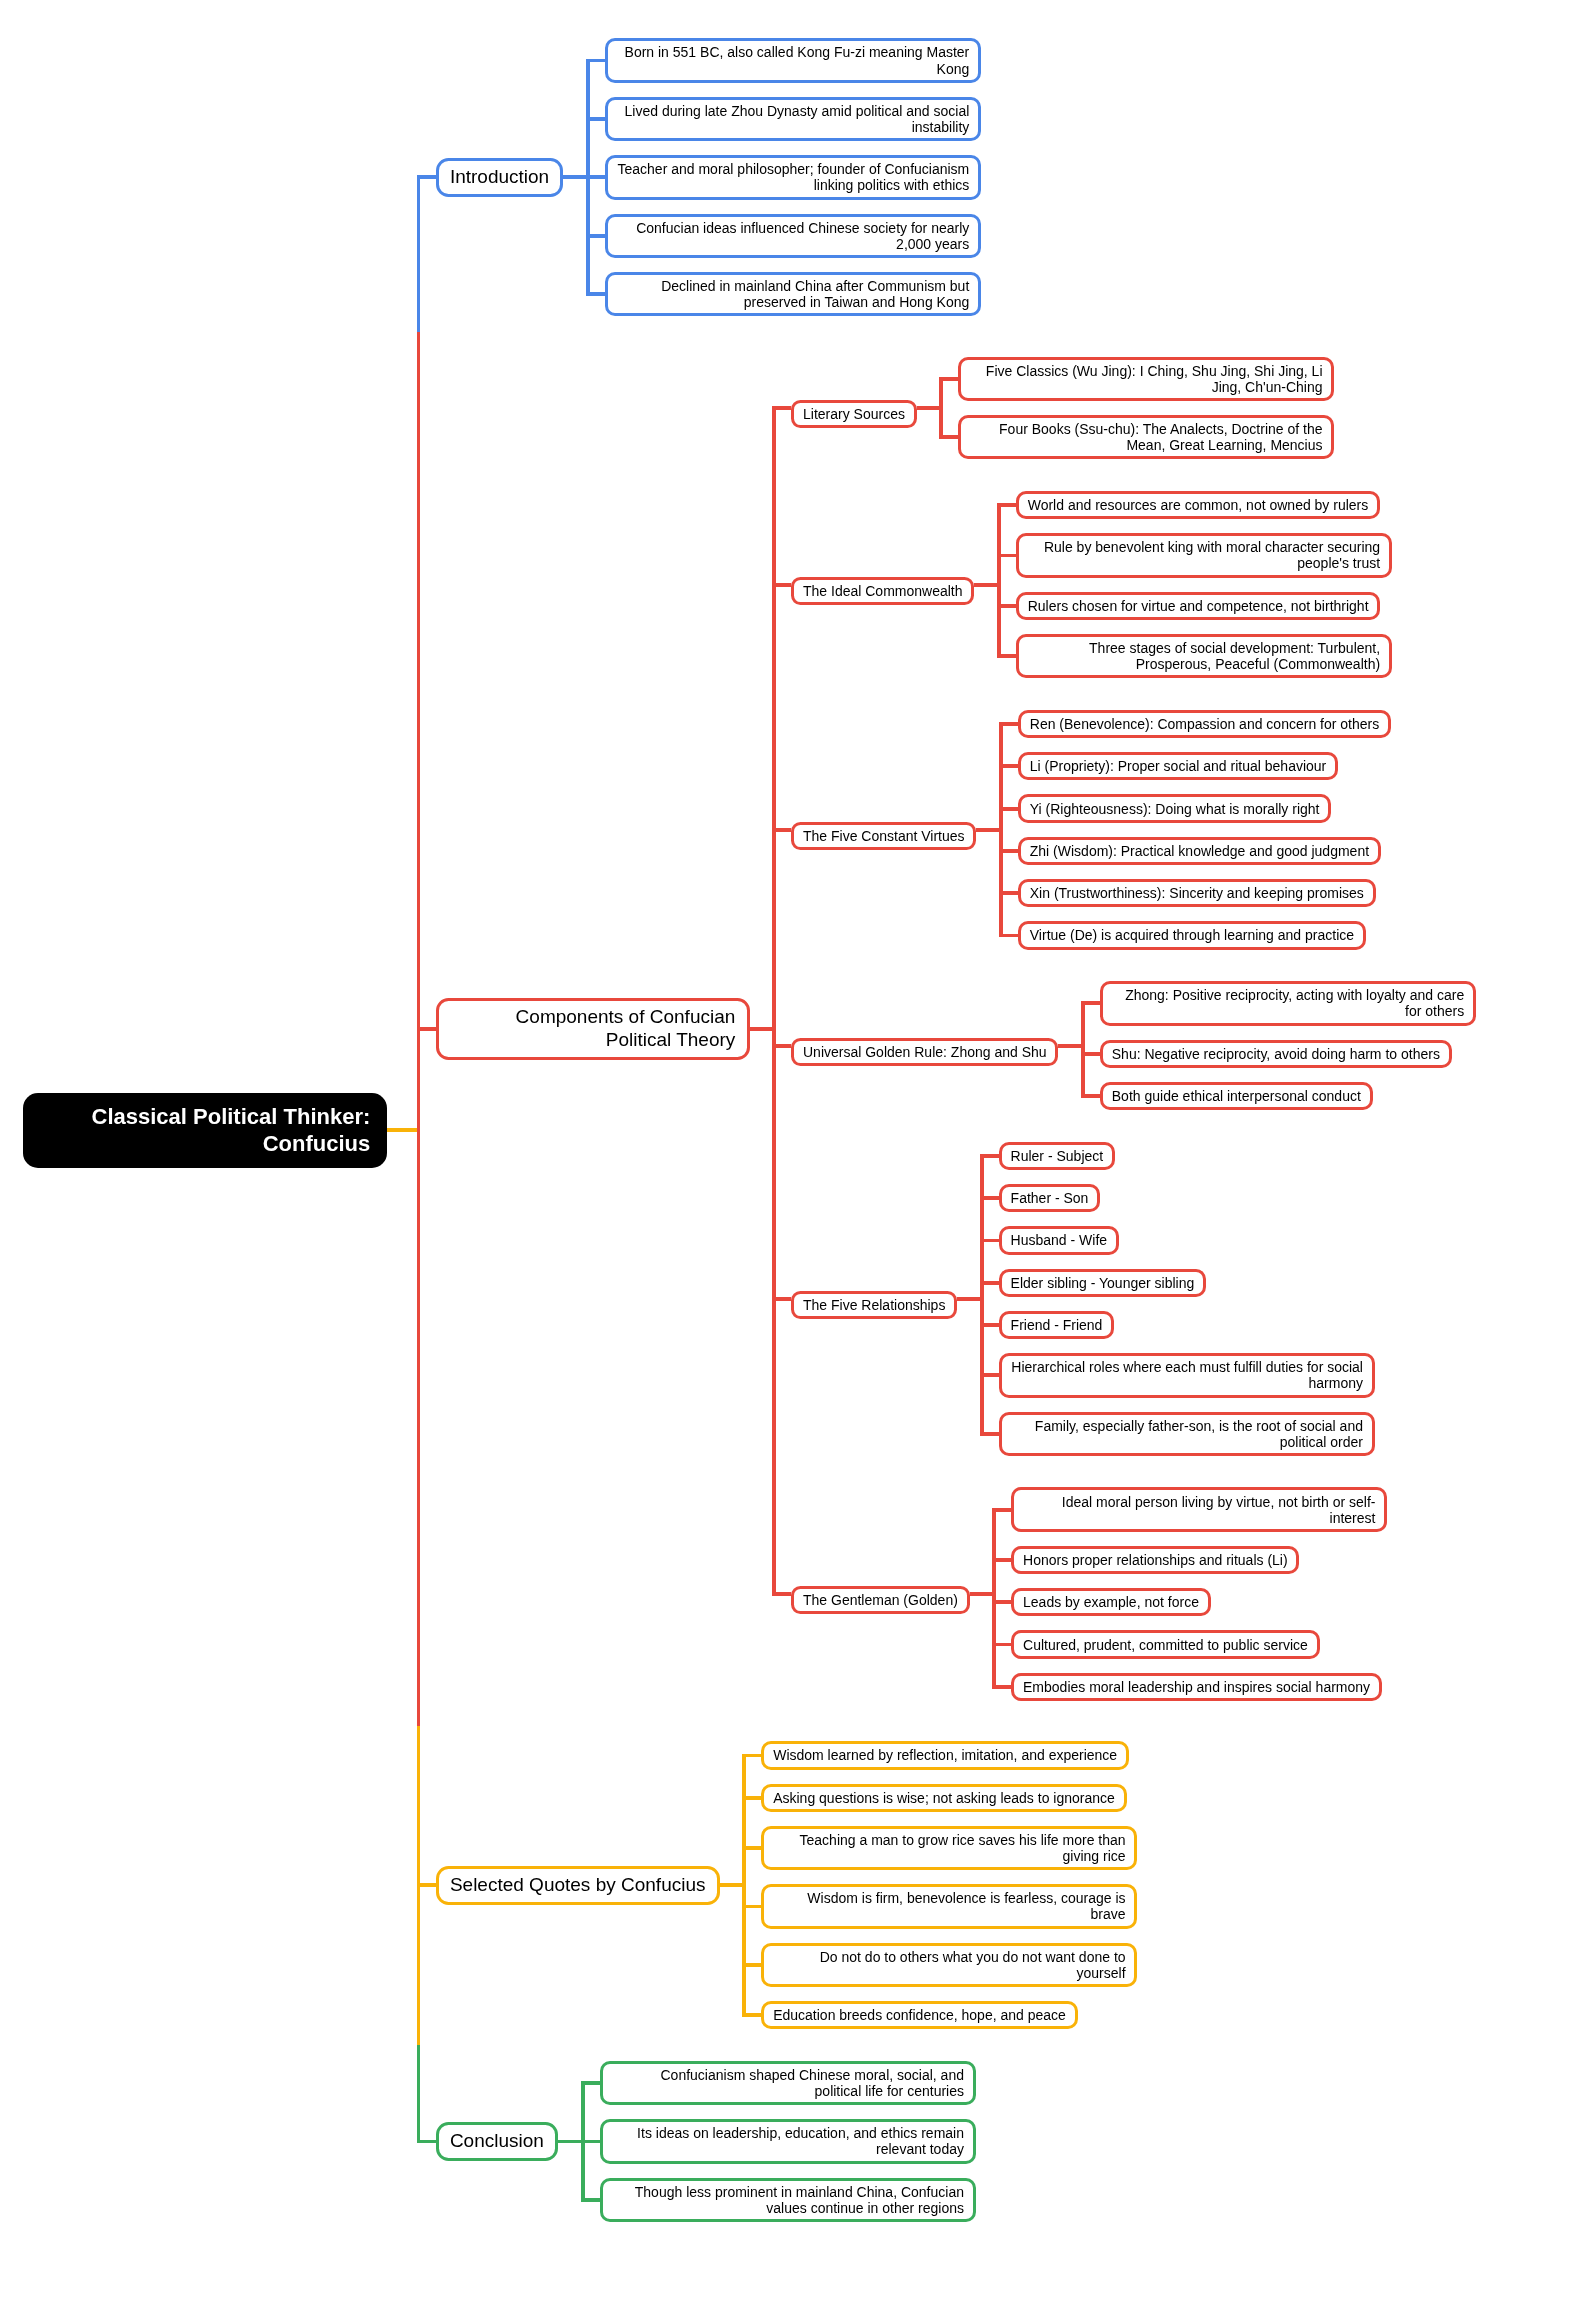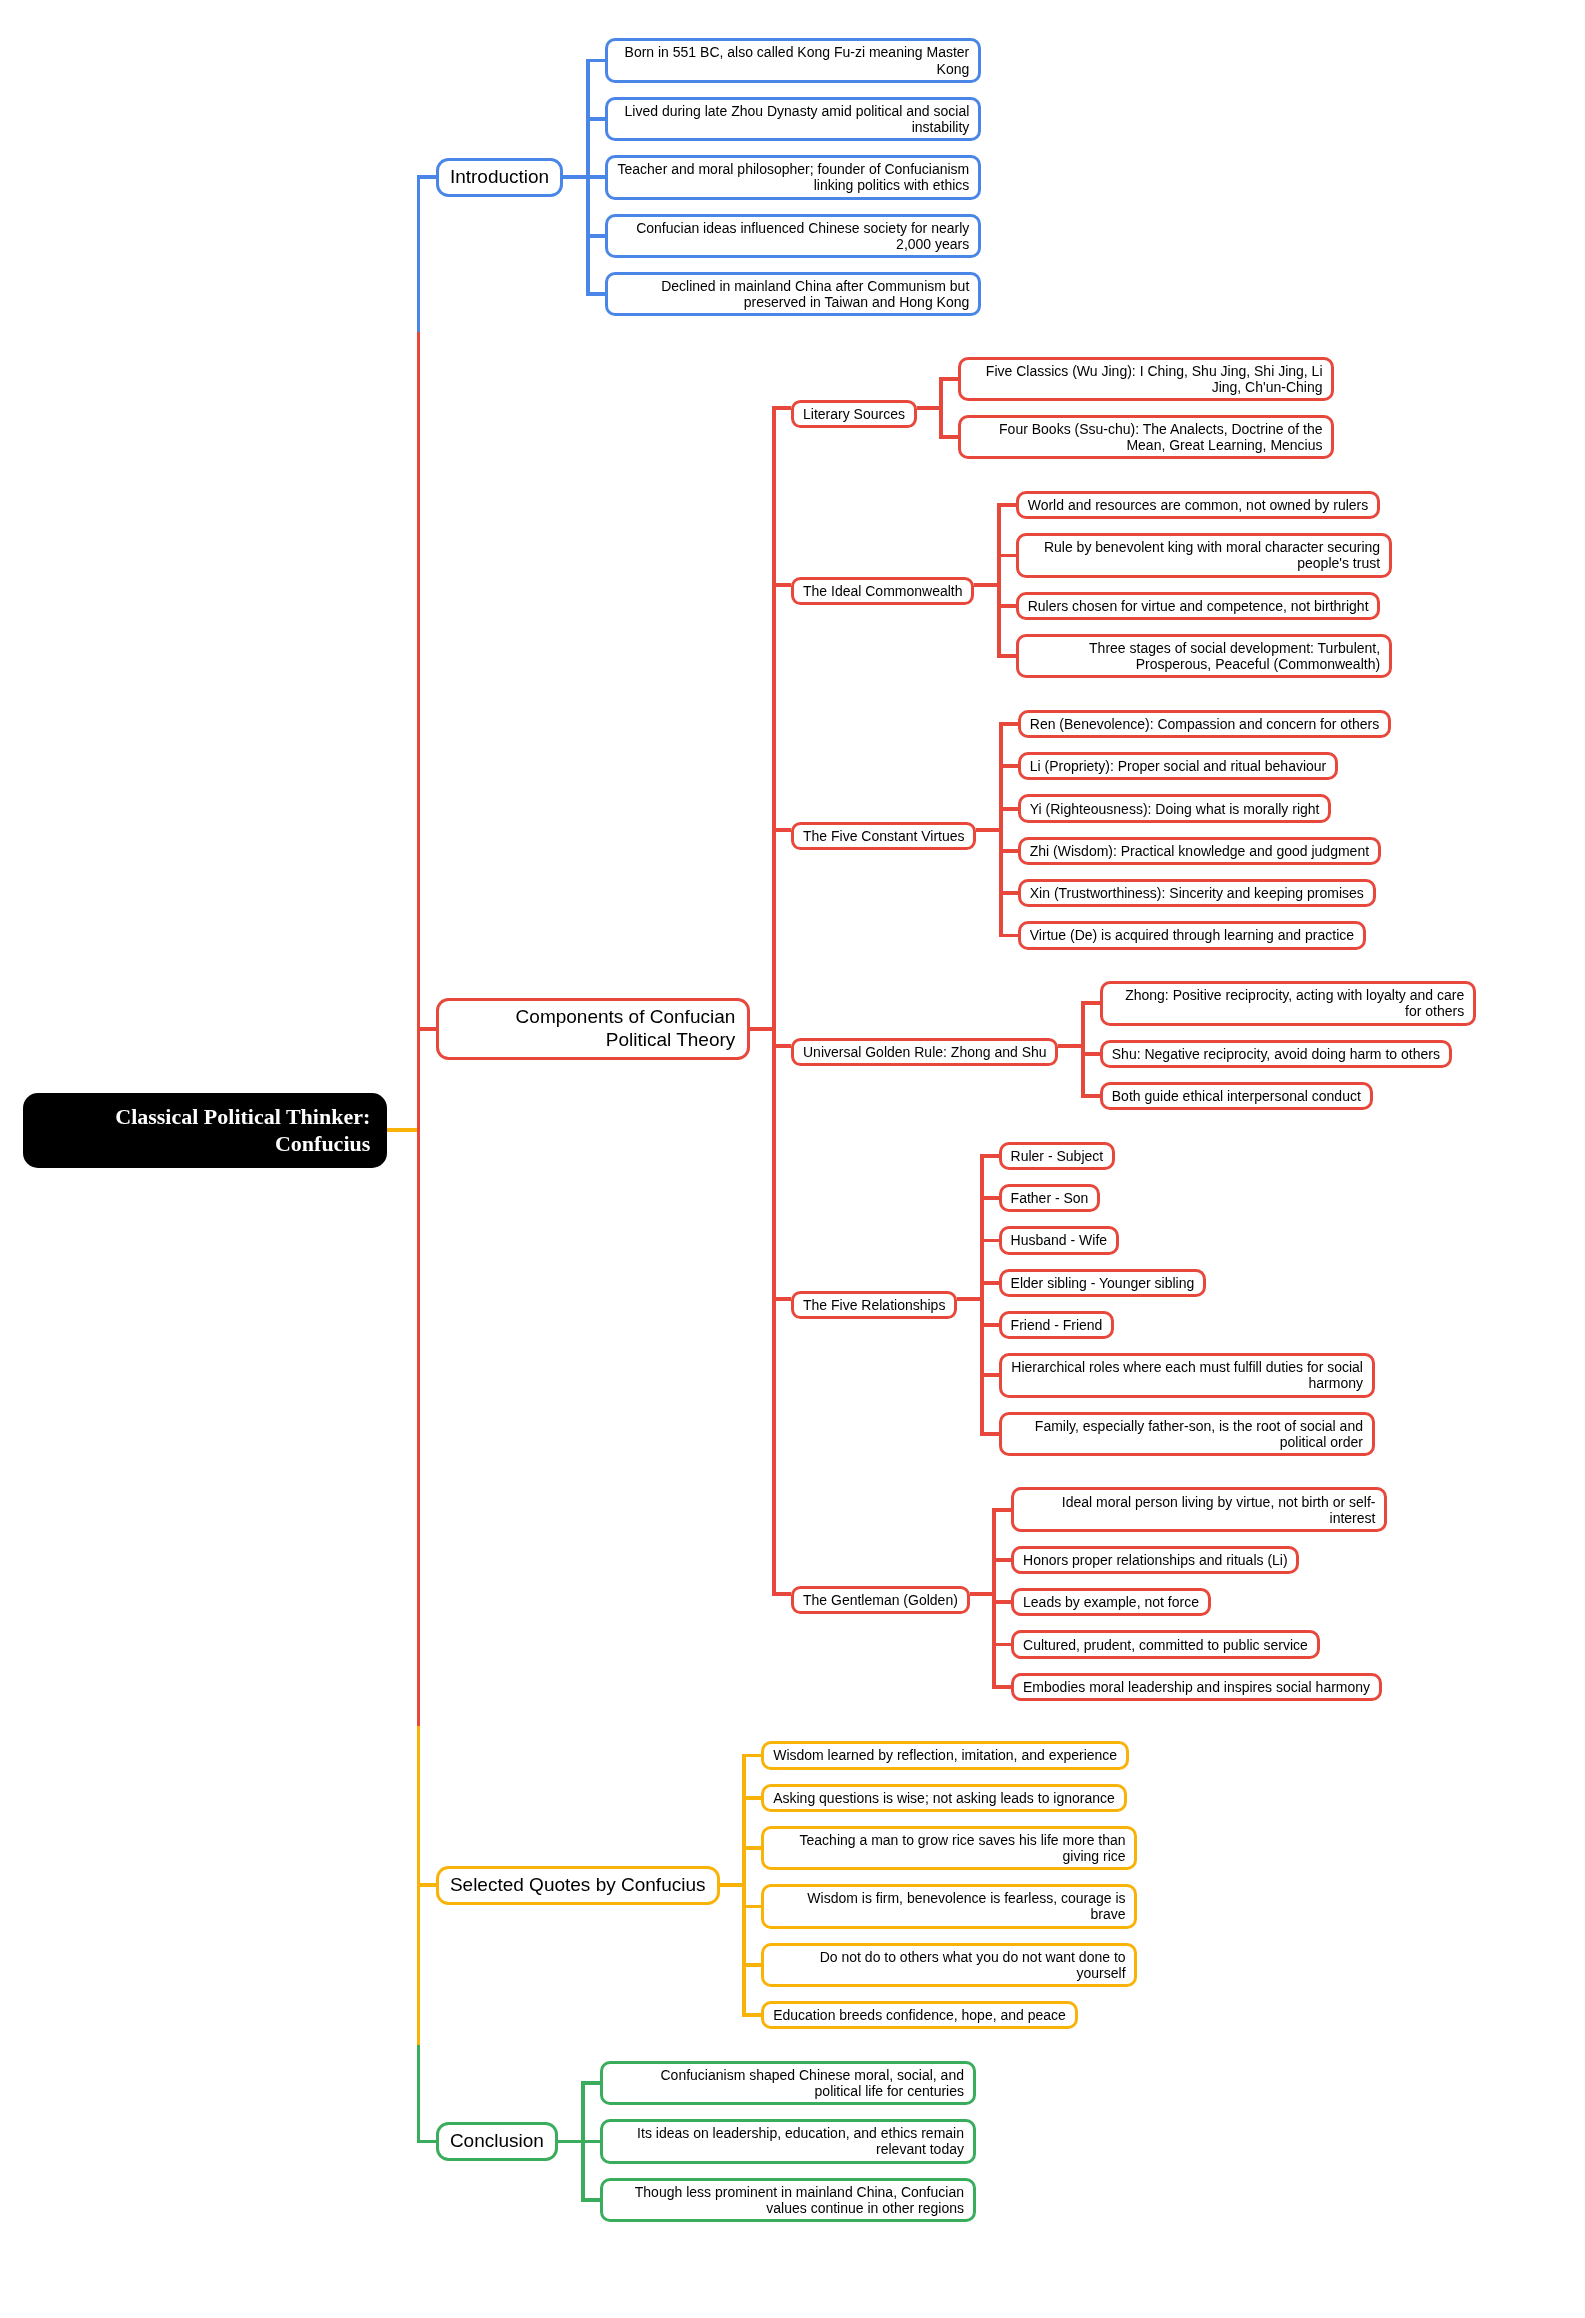--- a/index.html
+++ b/index.html
@@ -25,21 +25,21 @@
             line-height:1.25;padding:10px 16.3px;max-width:364px;}
   .logo{position:absolute;left:35px;bottom:30px;display:flex;align-items:center;gap:12.5px;}
   .logo-text{font-size:53px;font-weight:bold;color:#161616;letter-spacing:-1.3px;}
 </style>
 </head>
 <body>
 
 <div class="canvas">
 
   <div class="tree" id="tree">
-      <div class="box root" style="background: rgb(0, 0, 0); font-family: Liberation Serif, serif;">Classical Political Thinker: Confucius</div>
+      <div class="box root" style="background: rgb(0, 0, 0);">Classical Political Thinker: Confucius</div>
       <div class="hlink rootlink" style="--c: #f9b208;"></div>
       <div class="children lvl1">
         <div class="branch parent" style="--c: #4a86e8;">
           <div class="node">
             <div class="box topic">Introduction</div>
             <div class="hlink"></div>
             <div class="children">
               <div class="branch" style="--c: #4a86e8;">
                 <div class="node">
                   <div class="box leaf">Born in 551 BC, also called Kong Fu-zi meaning Master Kong</div>

